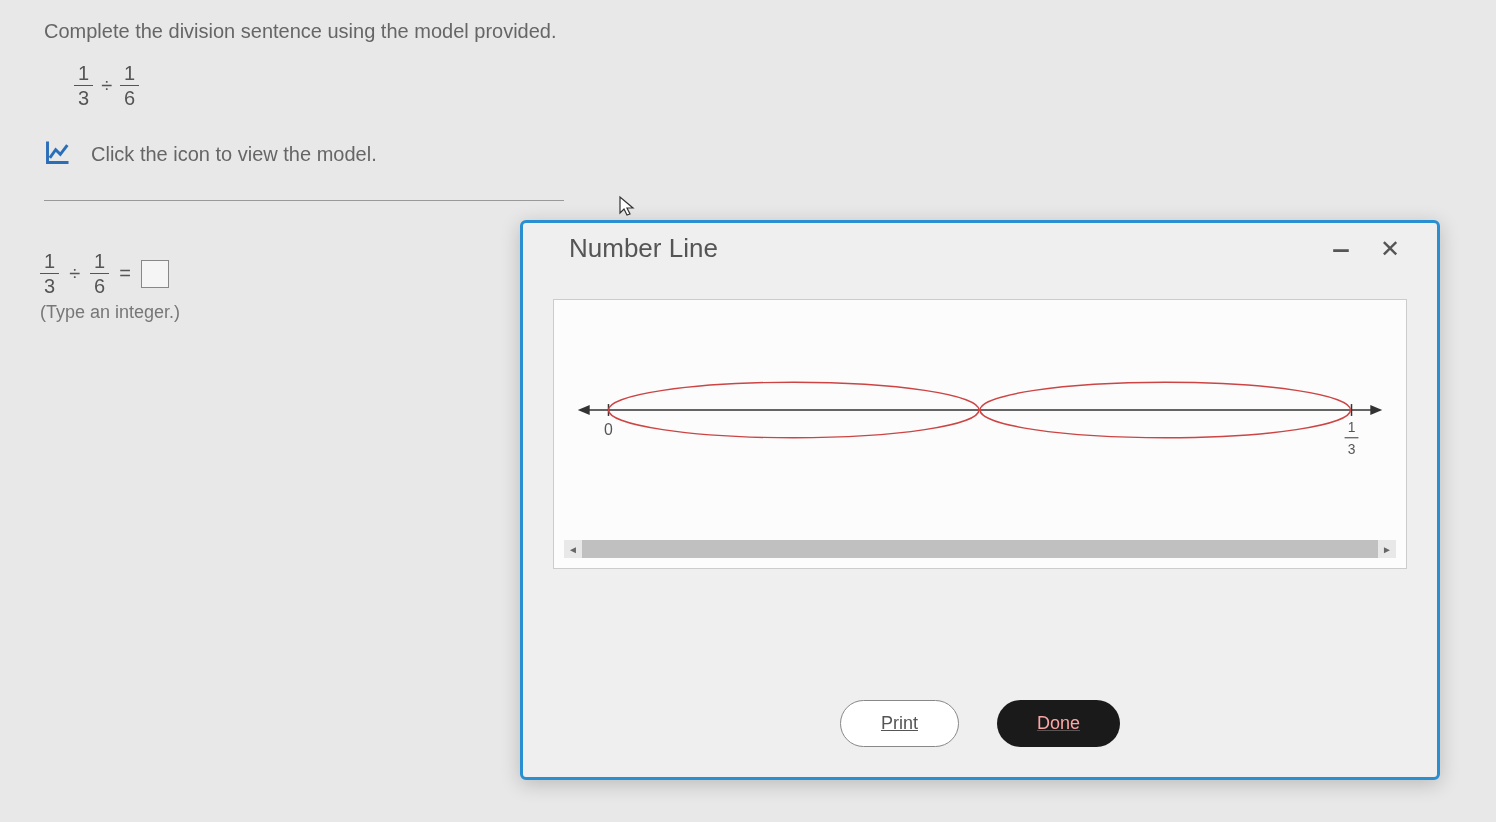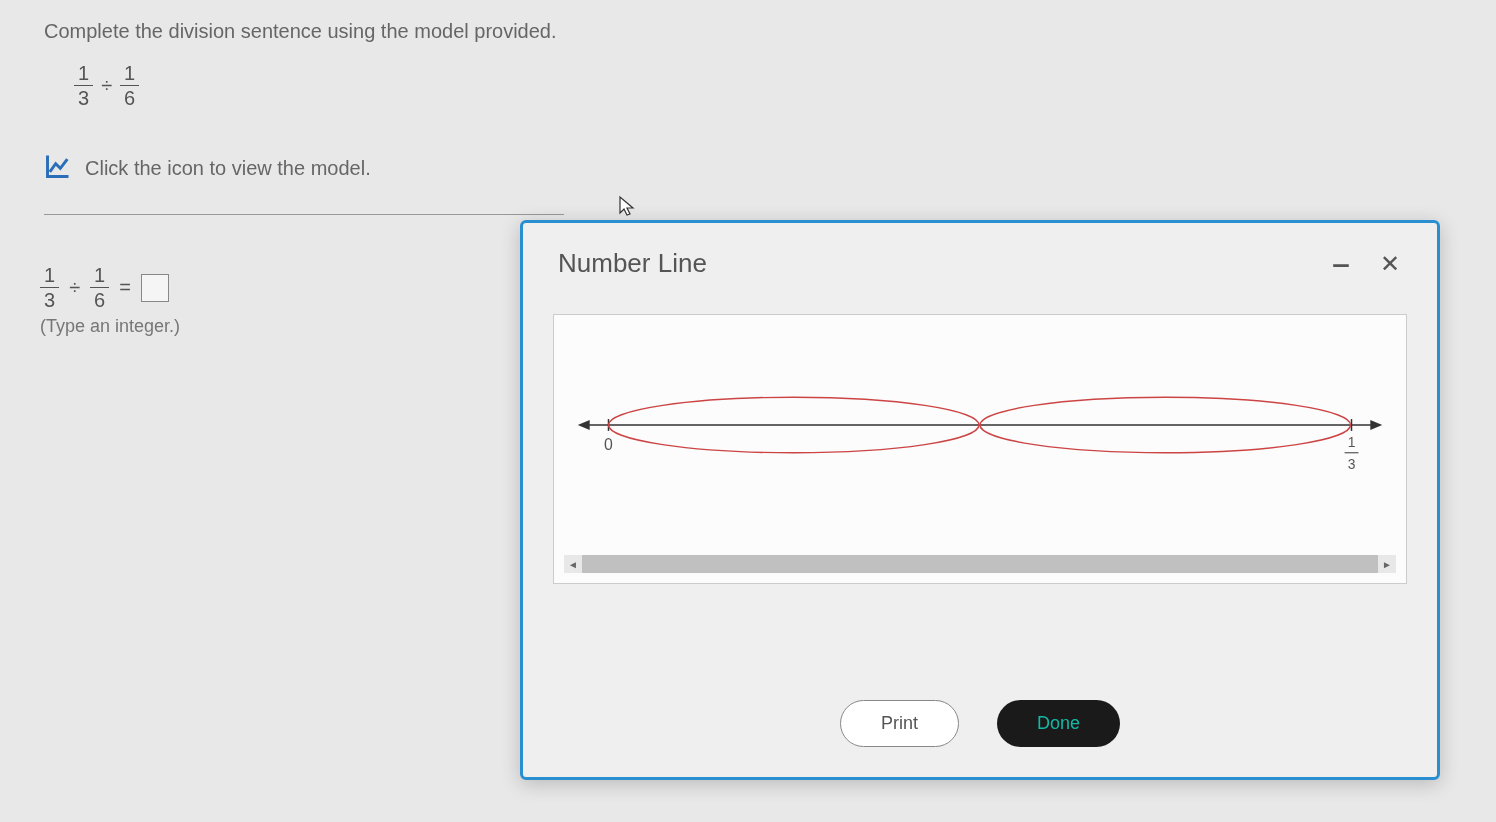--- a/index.html
+++ b/index.html
@@ -38,24 +38,24 @@
       line-height: 1;
     }
     .fraction .num {
       border-bottom: 1.5px solid #555;
       padding: 0 4px 2px;
     }
     .fraction .den {
       padding: 2px 4px 0;
     }
     .model-link {
-      margin-top: 44px;
-      display: flex;
-      align-items: center;
-      gap: 13px;
+      margin-top: 30px;
+      display: flex;
+      align-items: center;
+      gap: 19px;
       cursor: pointer;
     }
     .model-link-icon svg {
       width: 28px;
       height: 28px;
     }
     .model-link-text {
       font-size: 20px;
       color: #666;
     }
@@ -98,21 +98,22 @@
       border: 3px solid #2a8fd0;
       border-radius: 6px;
       box-shadow: 0 4px 20px rgba(0,0,0,0.2);
       display: flex;
       flex-direction: column;
     }
     .modal-header {
       display: flex;
       justify-content: space-between;
       align-items: center;
-      padding: 25px 35px 15px;
+      padding: 10px 35px 15px;
+      margin-left: 11px;
     }
     .modal-title {
       font-size: 26px;
       color: #555;
       font-weight: normal;
     }
     .modal-controls {
       display: flex;
       gap: 25px;
       align-items: center;
@@ -178,36 +179,37 @@
     .scroll-track {
       flex: 1;
       height: 100%;
       background: #c0c0c0;
     }
     .modal-footer {
       display: flex;
       justify-content: center;
       gap: 38px;
       padding: 20px 0 30px;
+      text-decoration: underline;
     }
     .btn {
       padding: 12px 40px;
       border-radius: 30px;
       font-size: 18px;
       cursor: pointer;
       border: none;
     }
     .btn-print {
       background: #fff;
       border: 1.5px solid #888;
       color: #555;
     }
     .btn-done {
       background: #1a1a1a;
-      color: #14b8a6;
+      color: #fca5a5;
     }
     .cursor-icon {
       position: absolute;
       left: 616px;
       top: 195px;
       width: 24px;
       height: 24px;
       pointer-events: none;
       z-index: 100;
     }

